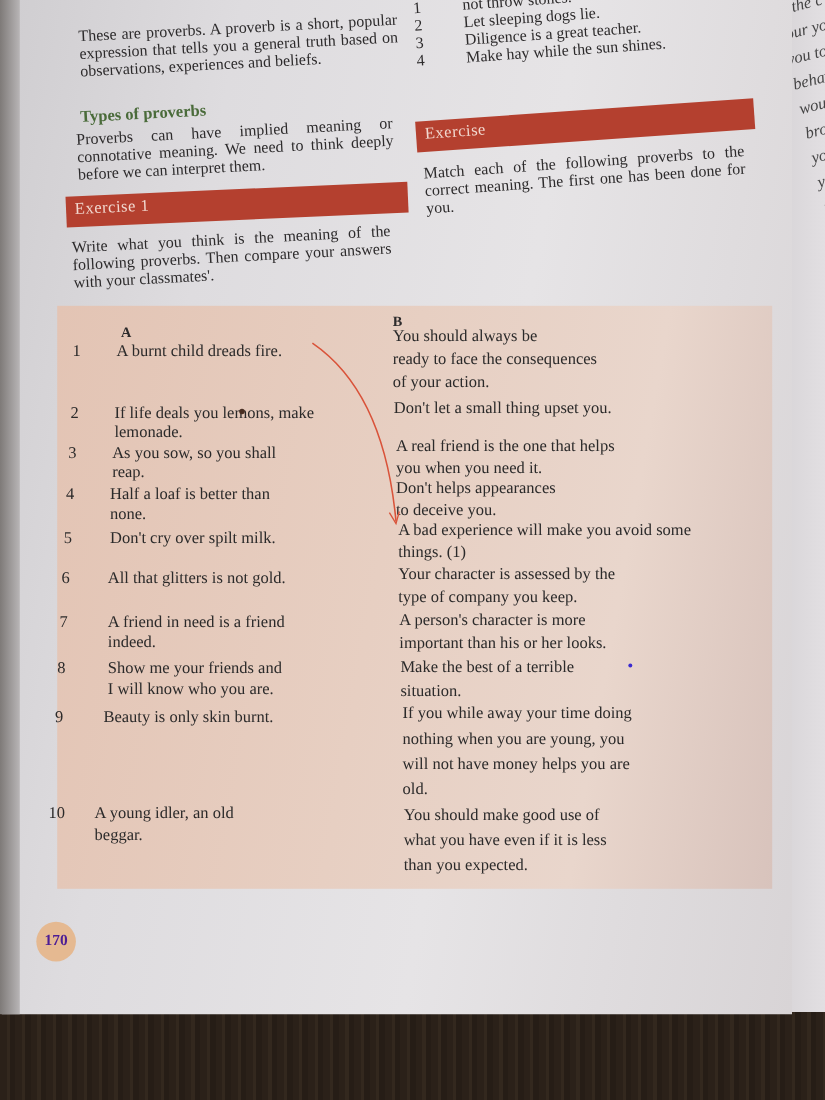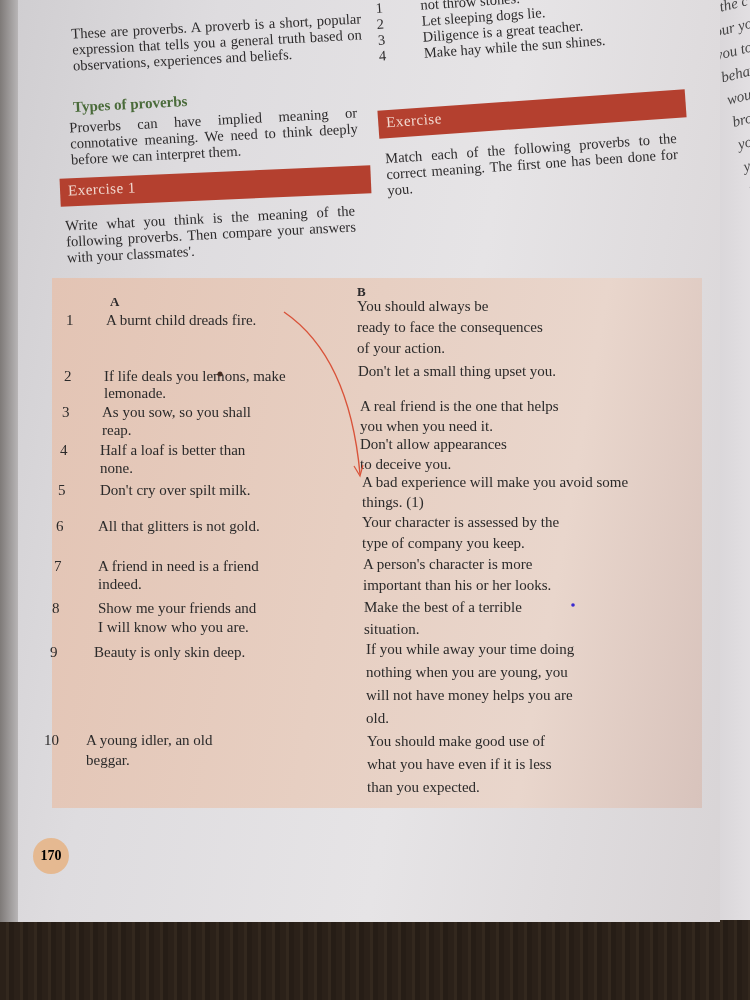--- a/index.html
+++ b/index.html
@@ -49,21 +49,21 @@
     position:absolute; left:52px; top:278px; width:650px; height:530px;
     background:linear-gradient(100deg,#e3c4b4 0%,#e7cfc2 45%,#e9d6cc 75%,#d8c3bc 100%);
   }
   .colhead { position:absolute; font-size:13px; color:#2d2b2c; font-weight:bold; }
   .item { position:absolute; font-size:15px; line-height:21px; color:#2b2a2a; }
   .item .n { position:absolute; left:0; top:0; }
   .item .t { position:absolute; left:0; top:0; }
   .meaning { position:absolute; font-size:15px; line-height:22px; color:#2b2a2a; }
   .page-num {
     position:absolute; left:33px; top:838px; width:36px; height:36px; border-radius:50%;
-    background:#e5b991; color:#000000; font-weight:bold; font-size:14px;
+    background:#e5b991; color:#4c1d95; font-weight:bold; font-size:14px;
     display:flex; align-items:center; justify-content:center;
   }
 </style>
 </head>
 <body>
 
 <div class="floor"></div>
 <div class="next-page"></div>
 <div class="next-text">of the c
 four you
@@ -154,42 +154,42 @@
       <span class="t" style="left:44px;">A friend in need is a friend</span>
       <span class="t" style="left:44px;top:18px;font-family:Liberation Serif, serif;">indeed.</span>
     </div>
     <div class="item" style="left:0px;top:320px;width:280px;">
       <span class="n">8</span>
       <span class="t" style="left:46px;">Show me your friends and</span>
       <span class="t" style="left:46px;top:19px;">I will know who you are.</span>
     </div>
     <div class="item" style="left:-2px;top:364px;width:280px;">
       <span class="n">9</span>
-      <span class="t" style="left:44px;">Beauty is only skin deep.</span>
+      <span class="t" style="left:44px;">Beauty is only skin burnt.</span>
     </div>
     <div class="item" style="left:-8px;top:452px;width:280px;">
       <span class="n">10</span>
       <span class="t" style="left:42px;">A young idler, an old</span>
       <span class="t" style="left:42px;top:20px;">beggar.</span>
     </div>
 
     <div class="meaning" style="left:305px;top:18px;line-height:21px;">
       <div>You should always be</div>
       <div>ready to face the consequences</div>
       <div>of your action.</div>
     </div>
     <div class="meaning" style="left:306px;top:82px;">
       <div>Don't let a small thing upset you.</div>
     </div>
     <div class="meaning" style="left:308px;top:118px;line-height:20px;">
       <div>A real friend is the one that helps</div>
       <div>you when you need it.</div>
     </div>
     <div class="meaning" style="left:308px;top:156px;line-height:20px;">
-      <div>Don't allow appearances</div>
+      <div>Don't helps appearances</div>
       <div>to deceive you.</div>
     </div>
     <div class="meaning" style="left:310px;top:194px;line-height:20px;">
       <div>A bad experience will make you avoid some</div>
       <div>things.  (1)</div>
     </div>
     <div class="meaning" style="left:310px;top:234px;line-height:21px;">
       <div>Your character is assessed by the</div>
       <div>type of company you keep.</div>
     </div>

